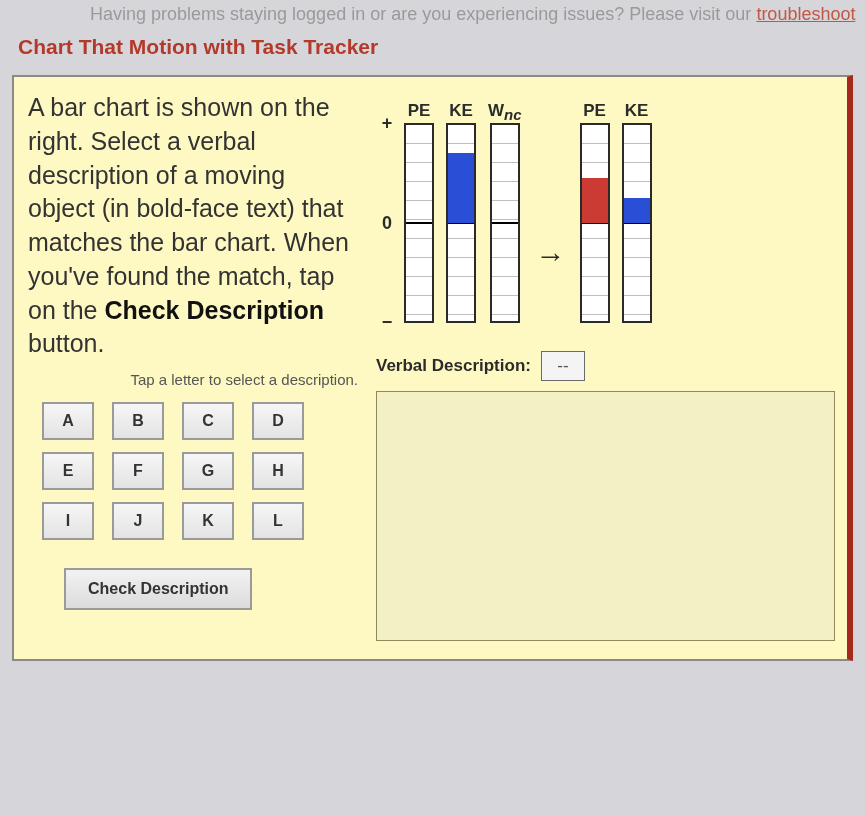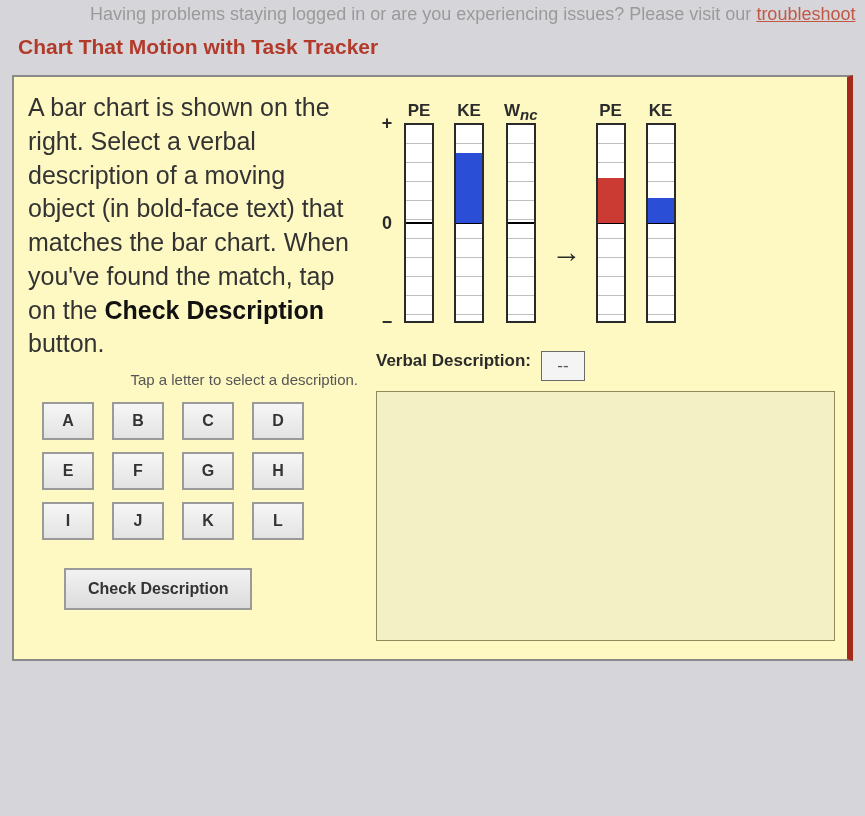--- a/index.html
+++ b/index.html
@@ -83,21 +83,21 @@
     display: flex;
     flex-direction: column;
     justify-content: space-between;
     height: 220px;
     width: 22px;
     font-weight: bold;
     font-size: 18px;
     text-align: center;
   }
   .axis-col .zero { font-size:18px; }
-  .bar-group { display:flex; gap:20px;text-align:right; }
+  .bar-group { display:flex; gap:12px;text-align:right; }
   .bar-col { display:flex; flex-direction:column; align-items:center; }
   .bar-label { font-weight:bold; font-size:17px; height:22px; }
   .bar-label sub { font-size:15px; vertical-align:sub;font-style:italic; }
   .bar-shell {
     width: 30px; height: 200px;
     border: 2px solid #2a2a2a;
     background: #fff;
     position: relative;
     overflow: hidden;
   }
@@ -113,21 +113,21 @@
     position:absolute; left:-2px; right:-2px; top:calc(50% - 1px);
     height:2px; background:#000;
   }
   .fill { position:absolute; left:0; right:0; }
   .fill.pos { bottom:50%; }
   .arrow {
     font-size:30px; font-weight:bold; margin: 80px 8px 0 8px;
   }
 
   .vd-row {
-    display:flex; gap:10px;
+    display:flex; align-items:center; gap:10px;
     font-weight:bold; font-size:17px;
     margin: 15px 0 10px 0;
   }
   .vd-box {
     width:44px; height:30px; border:1px solid #6a6a6a;
     background:#f4f4f4; text-align:center; line-height:28px;
     font-weight:normal; color:#555;
   }
   .desc-box {
     width: 100%; min-height: 250px;

